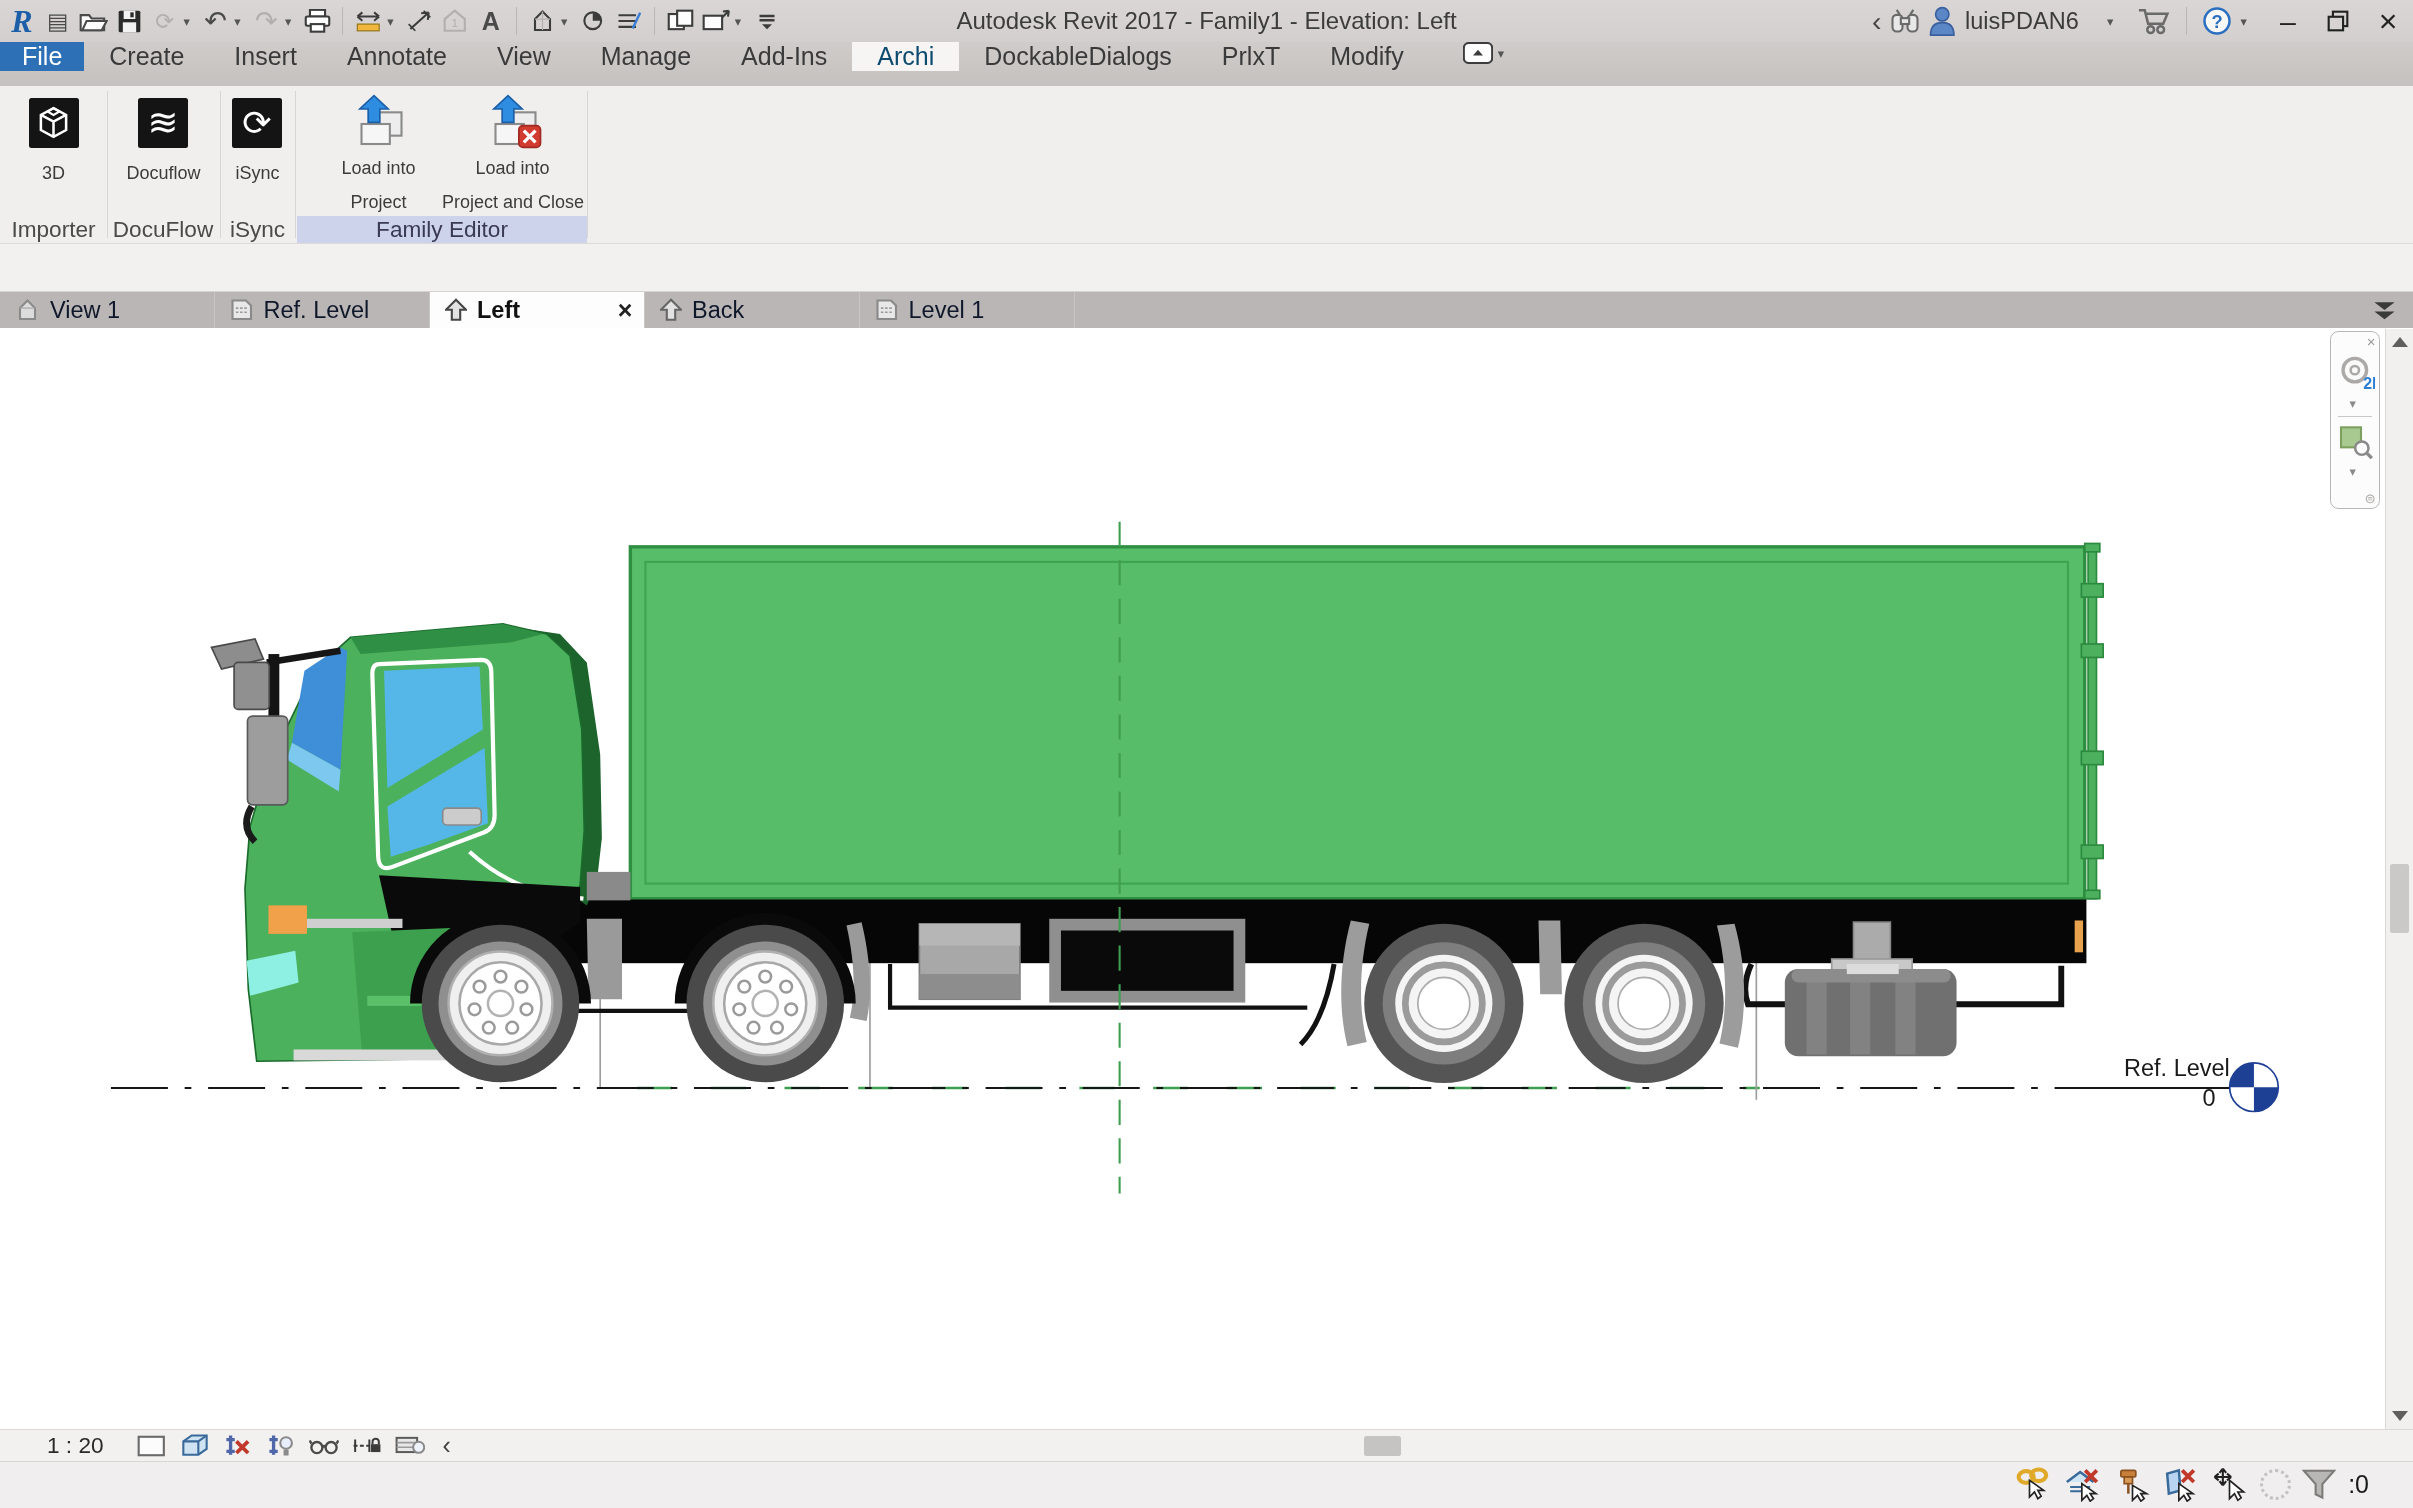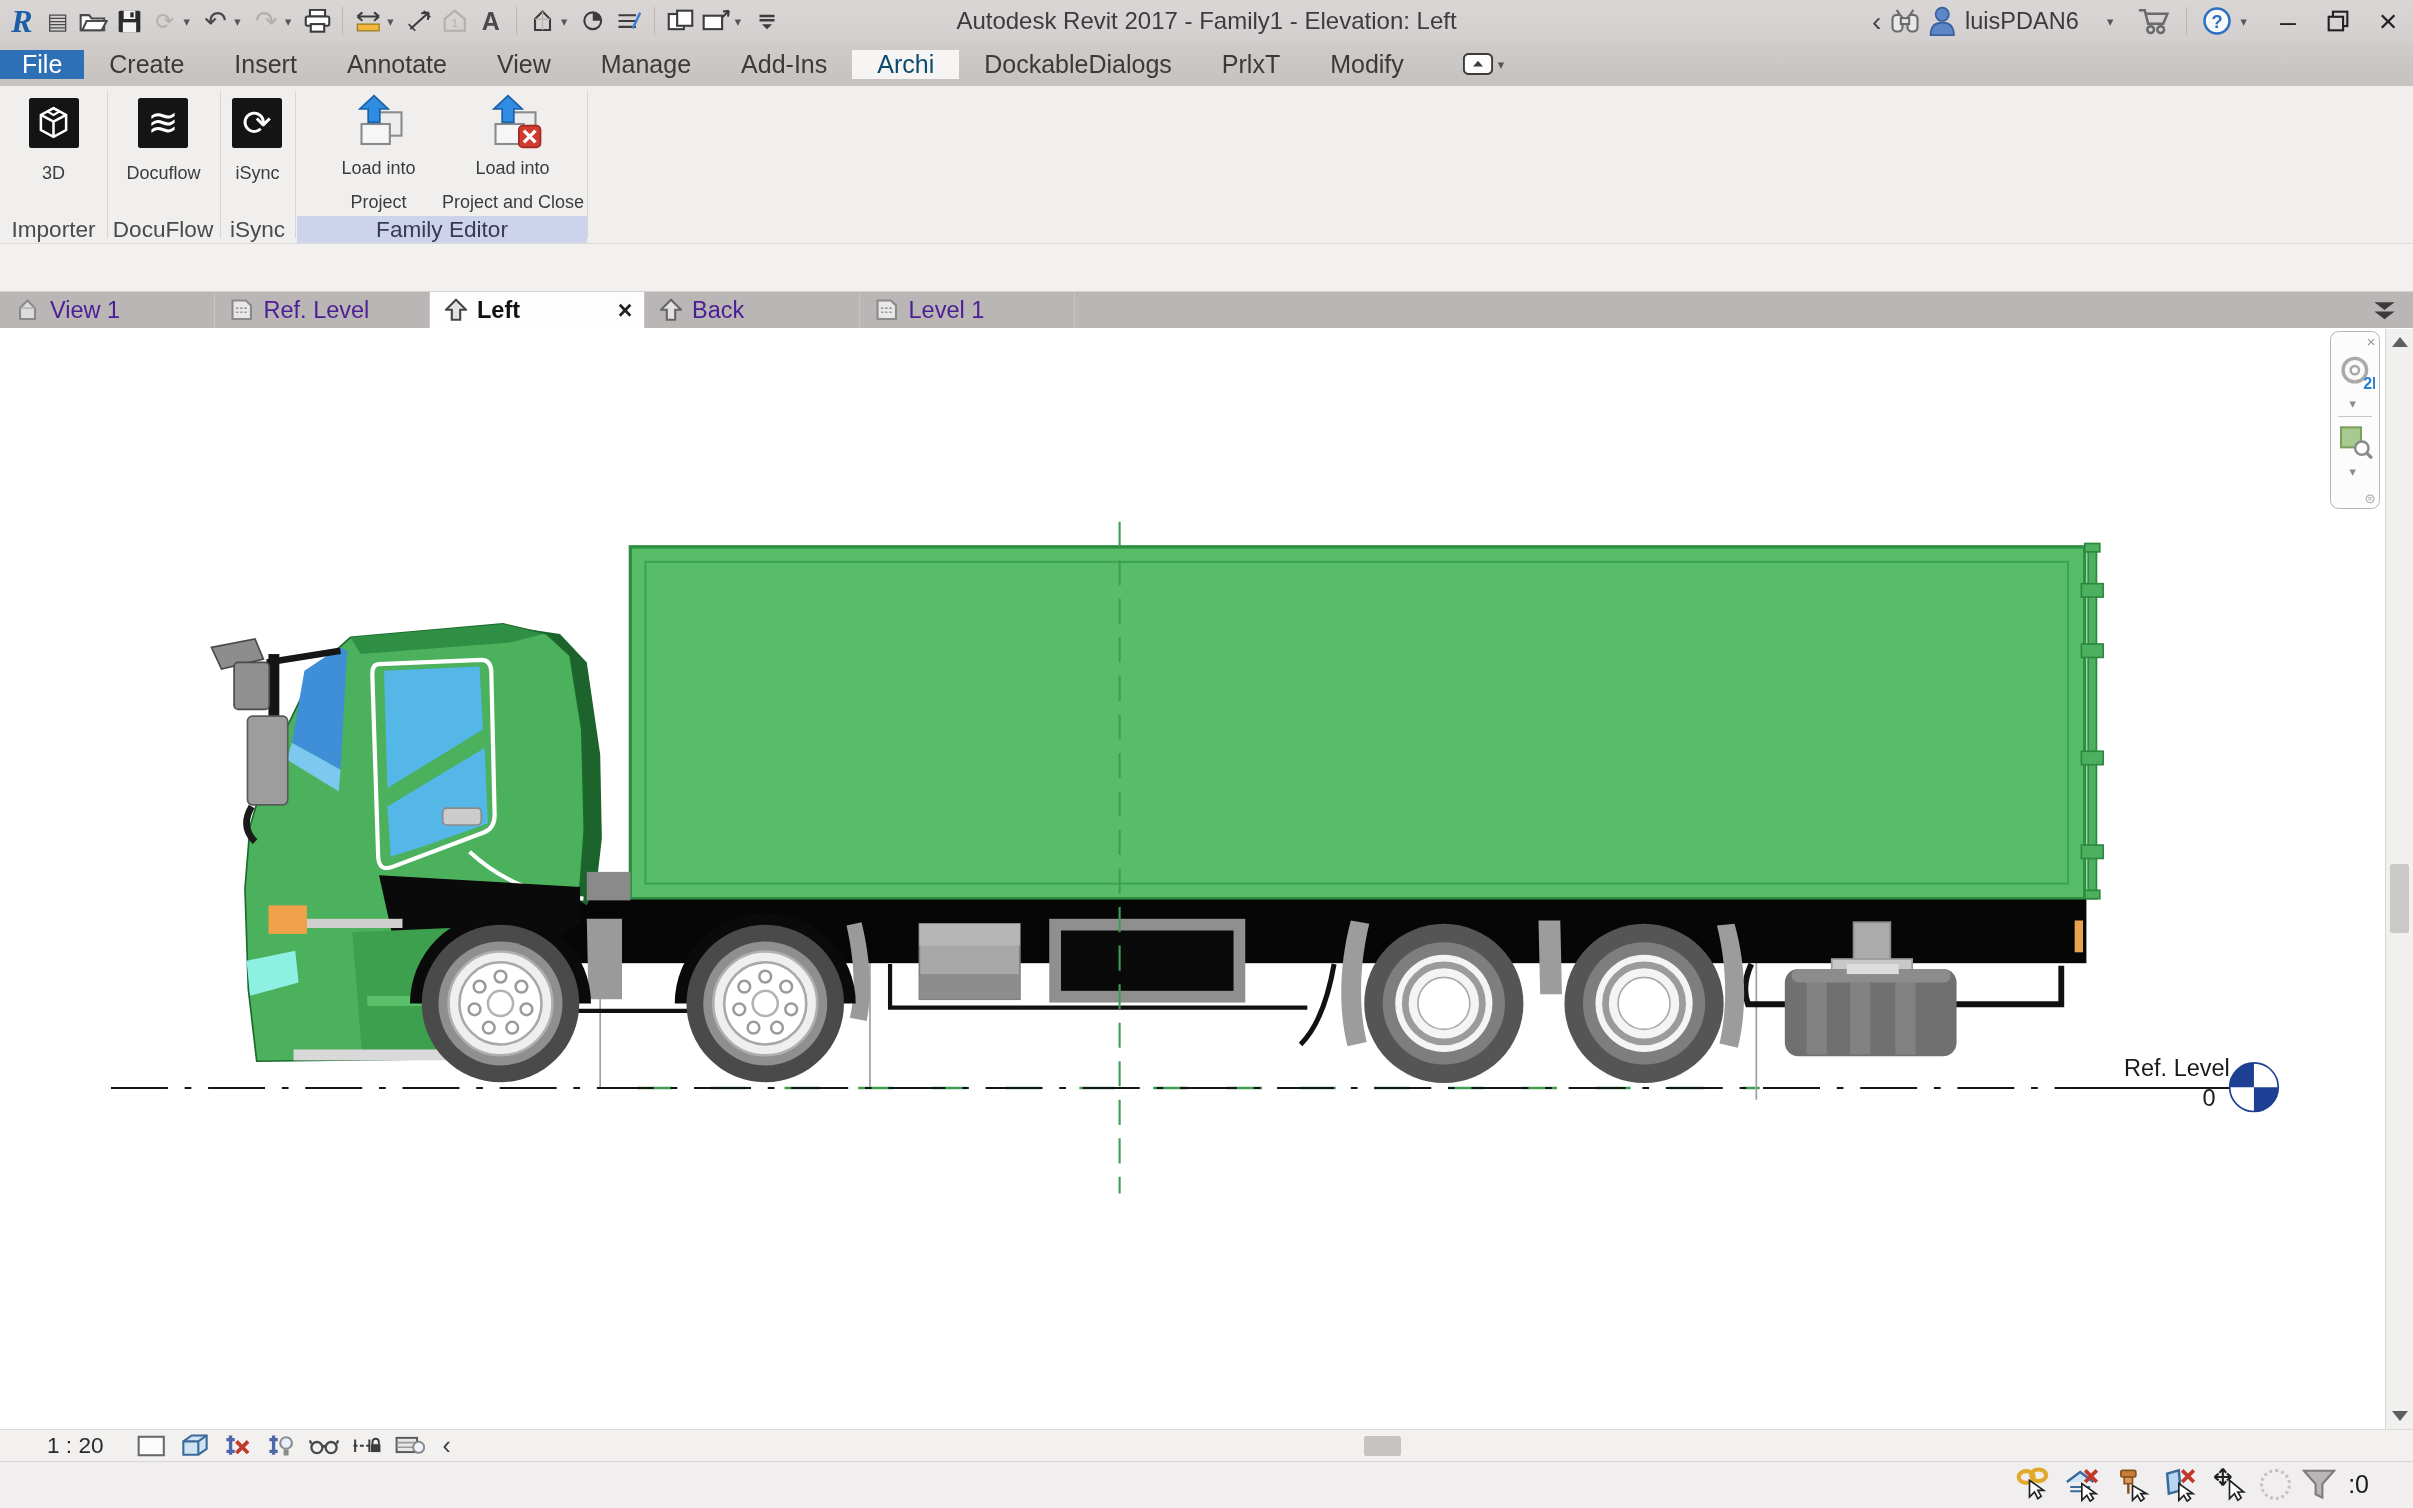--- a/index.html
+++ b/index.html
@@ -11,39 +11,39 @@
   #qat{left:5px;top:0;height:42px;display:flex;align-items:center;gap:1.7px;}
   .qi{display:flex;align-items:center;justify-content:center;min-width:34px;height:35px;font-size:22.6px;color:#4a4a4a;}
   .qi.dis{color:#b2b0af;}
   .caret{min-width:13.4px;font-size:12.6px;color:#555;}
   .qdiv{width:0.8px;height:28.5px;background:#b9b6b5;margin:0 6.7px;}
   #win-title{top:6.7px;left:50%;transform:translateX(-50%);font-size:24px;color:#3c3c3c;white-space:nowrap;}
   #user-cluster{top:0;right:159px;height:42px;display:flex;align-items:center;gap:8.4px;font-size:23.5px;color:#3c3c3c;}
   #win-controls{top:0;right:0;height:42px;display:flex;align-items:center;}
   .wbtn{width:50px;height:42px;display:flex;align-items:center;justify-content:center;font-size:25px;color:#222;}
   
-  #ribbontabs{left:0;top:42px;width:2413px;height:44px;background:linear-gradient(#cfccca,#c4c1bf);display:flex;align-items:center;}
+  #ribbontabs{left:0;top:42px;width:2413px;height:44px;background:linear-gradient(#cfccca,#c4c1bf);display:flex;align-items:flex-start;}
   .rtab{display:flex;align-items:center;padding:0 25px;font-size:25px;color:#3a3a3a;}
   .rtab.file{background:#2d70b5;color:#fff;padding:0 22px;}
   .rtab.active{background:#f6f5f4;color:#0c4a6e;}
   #ribbon-toggle{display:flex;align-items:center;gap:5px;margin-left:34px;color:#3a3a3a;}
   
   #ribbonbody{left:0;top:86px;width:2413px;height:157px;background:#f0efee;}
   .vsep{position:absolute;top:5px;width:0.8px;height:147px;background:#d8d6d4;}
   .blackbtn{position:absolute;top:11.7px;width:50px;height:50px;background:#141414;border-radius:2.5px;
             display:flex;align-items:center;justify-content:center;color:#fff;}
   .btnlabel{position:absolute;top:70px;font-size:18px;color:#3c3c3c;text-align:center;line-height:34px;white-space:nowrap;}
   .panlabel{position:absolute;top:130px;height:27px;font-size:22.6px;color:#4a4a4a;display:flex;align-items:center;justify-content:center;}
   .panlabel.hl{background:#ccd3ea;color:#3a3a52;}
   
   #options{left:0;top:243px;width:2413px;height:49px;background:#f2f1f0;border-top:0.8px solid #dddbd9;border-bottom:0.8px solid #d5d3d1;box-sizing:border-box;}
   
   #viewtabs{left:0;top:292px;width:2413px;height:36px;background:#b9b6b5;display:flex;}
   .vtab{width:215px;display:flex;align-items:center;gap:10px;padding-left:15px;box-sizing:border-box;
-        font-size:23.5px;color:#4c1d95;border-right:0.8px solid #c8c5c4;}
+        font-size:23.5px;color:#0f172a;border-right:0.8px solid #c8c5c4;}
   .vtab.active{background:#fdfdfd;color:#111;font-weight:bold;position:relative;}
   .vtab .x{margin-left:auto;margin-right:11.7px;font-weight:bold;font-size:25px;color:#222;}
   #tablist-btn{position:absolute;right:15px;top:6.7px;}
   
   #canvas{left:0;top:329px;width:2385px;height:1100px;background:#ffffff;overflow:hidden;}
   #lvl-label{left:2124px;top:1054px;font-size:23.5px;color:#1a1a1a;}
   #lvl-value{left:2184px;top:1084px;width:50px;text-align:center;font-size:23.5px;color:#1a1a1a;}
   
   #navbar{left:2330px;top:330px;width:50px;height:178px;background:rgba(252,252,252,.9);
           border:1.7px solid #b7b5b3;border-radius:8.4px;box-sizing:border-box;}

